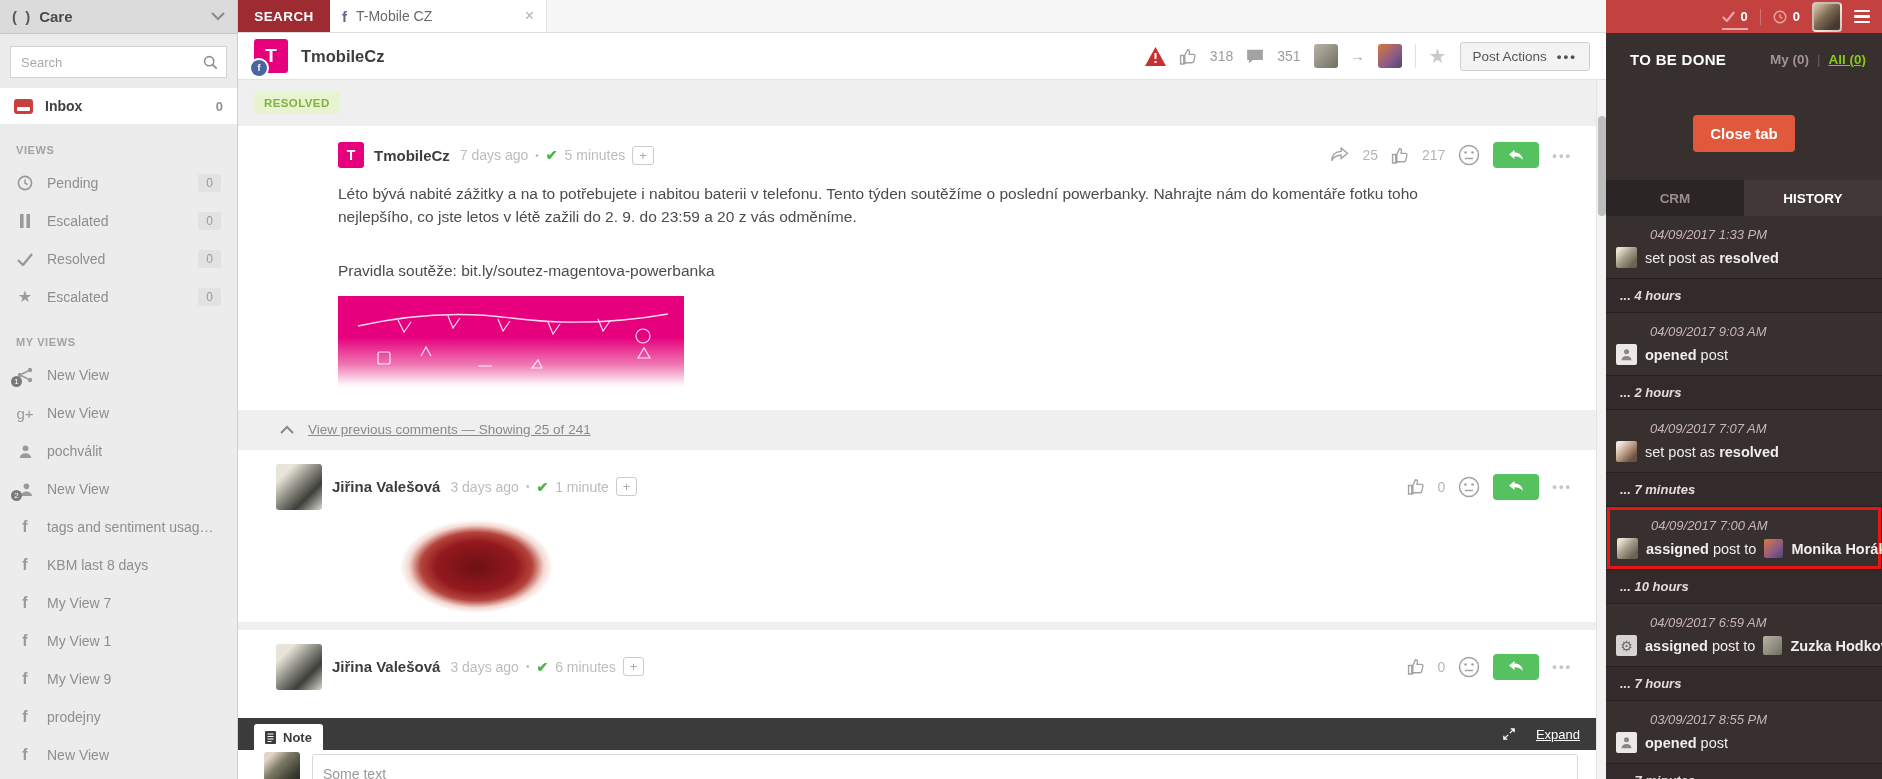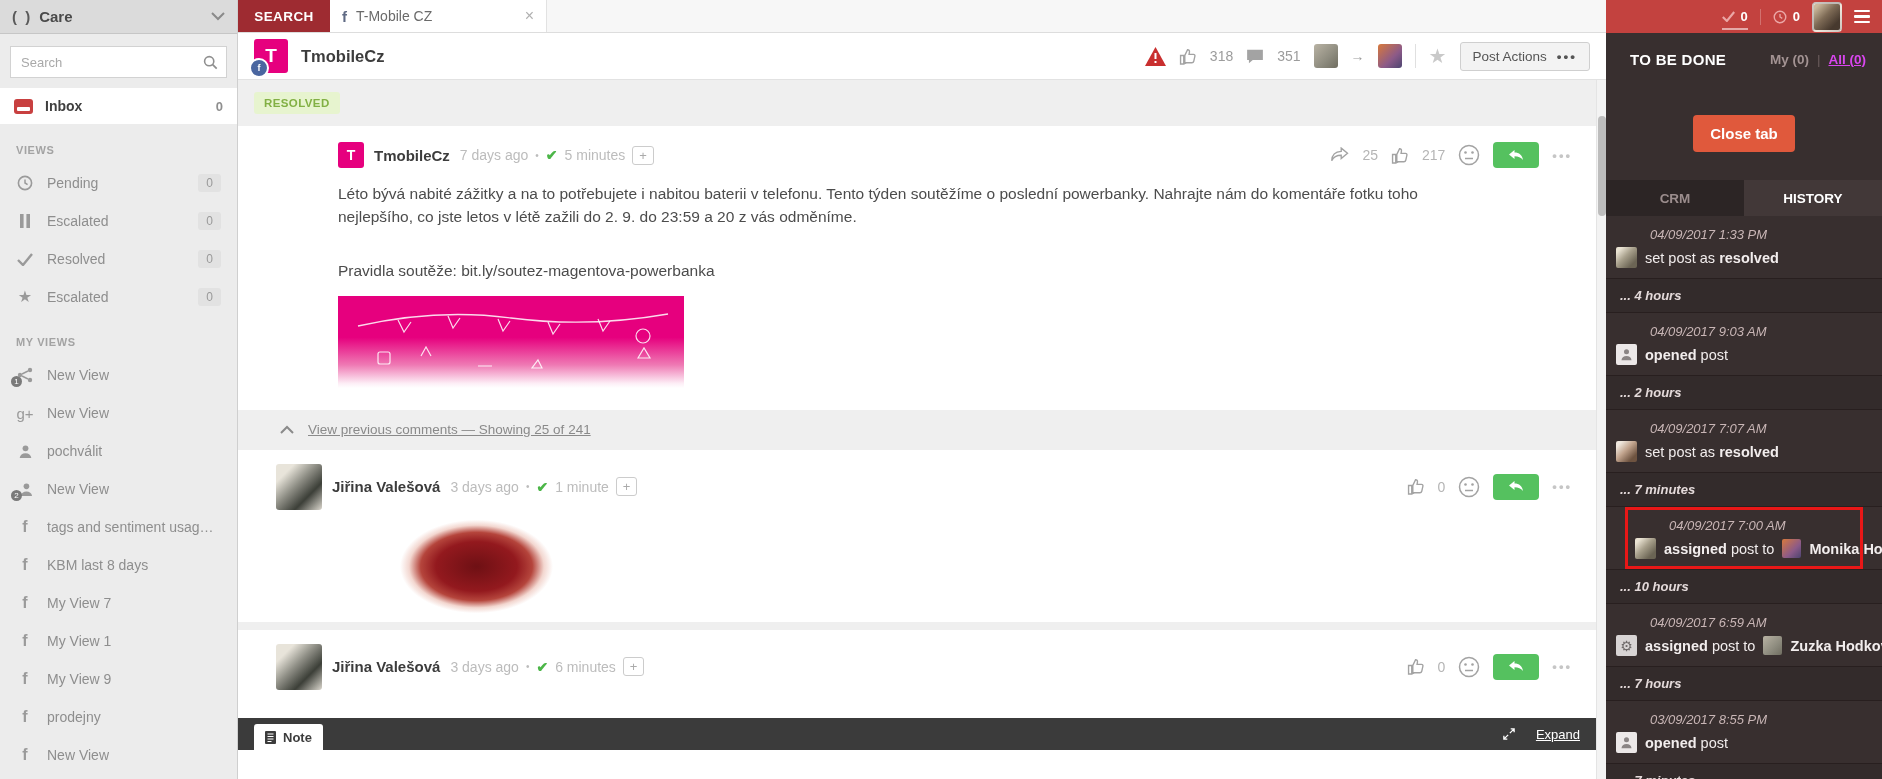--- a/index.html
+++ b/index.html
@@ -92,28 +92,28 @@
   .rp-count.active{border-bottom:2px solid rgba(255,255,255,.55);padding-bottom:4px;margin-bottom:-6px;}
   .rp-sep{width:1px;height:16px;background:rgba(255,255,255,.25);}
   .rp-ava{width:26px;height:26px;border-radius:4px;border:2px solid rgba(255,255,255,.65);background:linear-gradient(135deg,#cbb89b 10%,#7d6a55 45%,#47392e 80%);}
   .hamburger{display:flex;flex-direction:column;gap:3px;}
   .hamburger i{width:16px;height:2.5px;background:#fff;border-radius:1px;}
   .rp-header{height:44px;display:flex;align-items:center;justify-content:space-between;padding:4px 16px;margin-left:8px;}
   .rp-title{font-weight:bold;font-size:15px;color:#fff;letter-spacing:.3px;}
   .rp-links{display:flex;align-items:center;gap:8px;font-size:13.5px;font-weight:bold;}
   .rp-my{color:#a39393;}
   .rp-bar{color:#6b5d5d;font-weight:normal;}
-  .rp-all{color:#d946ef;text-decoration:underline;text-align:center;}
+  .rp-all{color:#84cc16;text-decoration:underline;text-align:center;}
   .rp-close{display:block;margin:30px auto 0;background:#e0593c;color:#fff;font-weight:bold;font-size:15px;padding:10px 17px;border:none;border-radius:4px;font-family:inherit;cursor:pointer;}
   .rp-tabs{margin-top:28px;height:36px;display:flex;background:#2c2525;}
   .rp-tab{flex:1;display:flex;align-items:center;justify-content:center;font-size:13.5px;font-weight:bold;color:#9b8d8d;cursor:pointer;}
   .rp-tab.active{background:#423838;color:#fff;}
   .history{color:#f2eded;font-size:14.5px;}
   .h-entry{padding:11px 10px 10px;}
-  .h-entry.hl{border:3px solid #e81717;padding:8px 7px 7px;margin:0 19px;}
+  .h-entry.hl{border:3px solid #e81717;padding:8px 7px 7px;margin:0 1px;}
   .h-date{margin-left:34px;font-style:italic;color:#c9b6b6;font-size:13px;}
   .h-row{display:flex;align-items:center;gap:8px;margin-top:5px;flex-wrap:nowrap;white-space:nowrap;}
   .h-ava{width:21px;height:21px;border-radius:2px;flex:none;}
   .h-ava.photo1{background:linear-gradient(135deg,#e9e2d2 15%,#a79f8b 45%,#6b6454 80%);}
   .h-ava.photo2{background:linear-gradient(135deg,#efe7dd 15%,#c2a48e 45%,#6e5340 80%);}
   .h-ava.person{background:#ece8e8;display:flex;align-items:center;justify-content:center;}
   .h-ava.gear{background:#d8d4d4;display:flex;align-items:center;justify-content:center;color:#6f6a6a;font-size:14px;}
   .h-b{font-weight:bold;}
   .h-name{font-weight:bold;}
   .h-name-ava{width:19px;height:19px;border-radius:2px;flex:none;}
@@ -453,20 +453,24 @@
       </div>
       <div class="expand">
         <span>
             <svg width="12" height="12" viewBox="0 0 14 14">
               <path d="M9 1h4v4M13 1L8 6M5 13H1V9M1 13l5-5" stroke="#fff" stroke-width="1.5" fill="none"></path>
             </svg>
           </span>
         <span class="lbl">Expand</span>
       </div>
     </div>
+    <div class="note-body">
+      <span class="note-ava"></span>
+      <input class="note-input" type="text" placeholder="Some text" style="">
+    </div>
   </div>
 
   <div class="scrollbar">
     <div class="scroll-thumb"></div>
   </div>
 </div>
 
 <div class="rpanel">
   <div class="rp-topbar">
     <div class="rp-count active">

